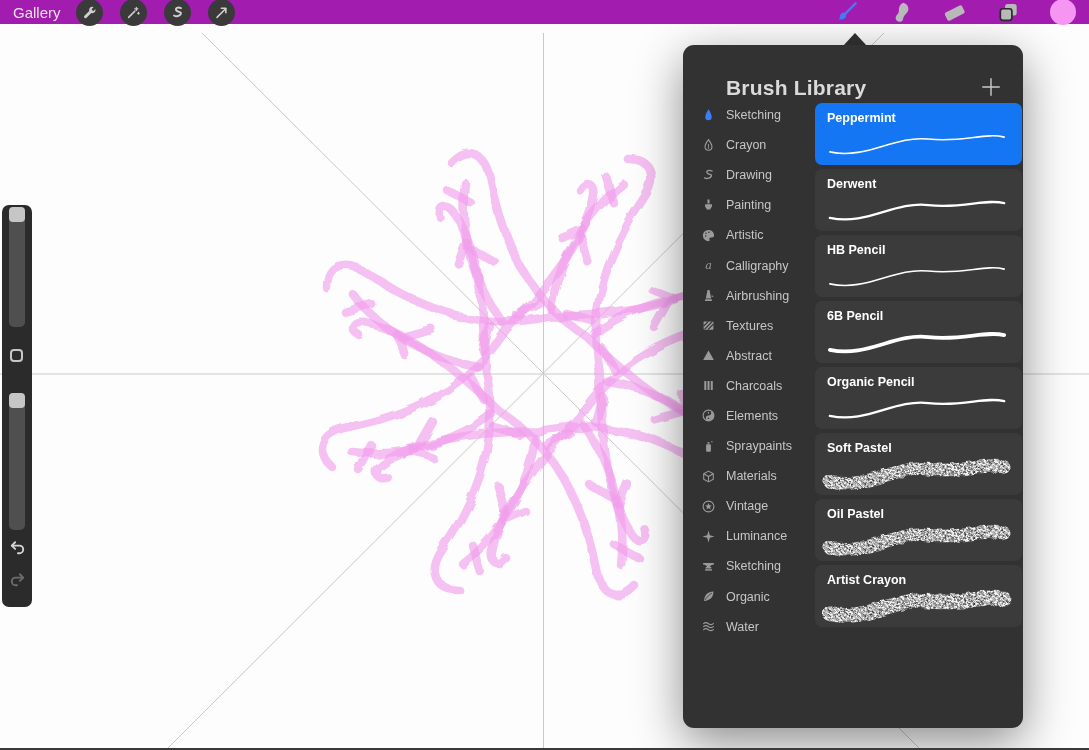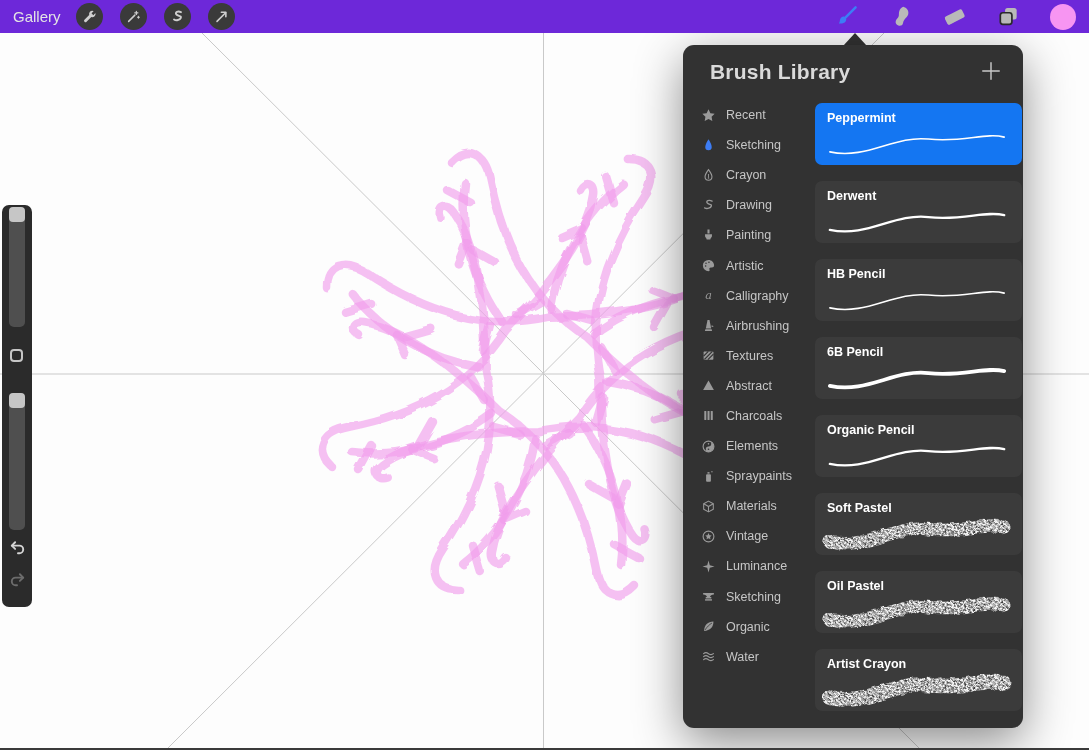--- a/index.html
+++ b/index.html
@@ -1,19 +1,19 @@
 <!DOCTYPE html>
 <html><head>
 <meta charset="utf-8">
 <style>
   html,body{margin:0;padding:0;background:#111;}
   .app{position:relative;width:1089px;height:750px;overflow:hidden;background:#fdfdfd;
        font-family:"Liberation Sans",sans-serif;-webkit-font-smoothing:antialiased;}
   
-  .topbar{position:absolute;left:0;top:0;right:0;height:33px;background:#6d28d9;
+  .topbar{position:absolute;left:0;top:0;right:0;height:24px;background:#a21caf;
           display:flex;justify-content:space-between;align-items:center;z-index:5;}
   .tb-left{display:flex;align-items:center;}
   .gallery{color:#e4e4e4;font-size:15px;background:none;border:none;padding:0 0 0 13px;
            font-family:"Liberation Sans",sans-serif;}
   .tb-circles{display:flex;gap:17px;margin-left:15px;}
   .circ{width:27px;height:27px;border-radius:50%;background:#3a3a3a;color:#cfcfcf;
         display:flex;align-items:center;justify-content:center;border:none;padding:0;}
   .circ svg{width:15px;height:15px;display:block;}
   .tb-right{display:flex;align-items:center;gap:29px;padding-right:13px;}
   .tool{background:none;border:none;color:#b9b9b9;width:25px;height:25px;padding:0;}
@@ -35,31 +35,31 @@
   .hist{position:absolute;left:3px;width:24px;height:24px;background:none;border:none;padding:0;}
   .hist svg{width:19px;height:19px;}
   .undo{top:332px;color:#d4d4d4;}
   .redo{top:364px;color:#6c6c6c;}
   
   .panel{position:absolute;left:683px;top:45px;width:340px;height:683px;background:#323232;
          border-radius:11px;box-shadow:0 14px 48px rgba(0,0,0,.45);z-index:4;overflow:hidden;}
   .callout{position:absolute;left:843px;top:33px;width:0;height:0;border-left:12px solid transparent;
            border-right:12px solid transparent;border-bottom:13px solid #323232;z-index:4;}
   .panel-head{display:flex;justify-content:space-between;align-items:center;padding:15px 20px 0 27px;}
-  .panel-head h2{margin:0;font-size:21px;font-weight:700;color:#dadada;letter-spacing:.2px;}
+  .panel-head h2{margin:16px;font-size:21px;font-weight:700;color:#dadada;letter-spacing:.2px;}
   .add-btn{background:none;border:none;color:#c9c9c9;width:24px;height:24px;padding:0;}
   .add-btn svg{width:22px;height:22px;}
   .cats{position:absolute;left:16px;top:55px;width:112px;}
   .cat{display:flex;align-items:center;height:30.1px;color:#c6c6c6;font-size:12.5px;}
   .cat .cicon{width:18px;display:flex;justify-content:center;color:#9a9a9a;}
   .cat .cicon svg{width:15px;height:15px;}
   .cat.active .cicon{color:#3d7df5;}
   .cat .lbl{margin-left:9px;white-space:nowrap;}
   .brushes{position:absolute;left:132px;top:58px;width:207px;bottom:0;display:flex;
-           flex-direction:column;gap:16px;overflow:hidden;}
+           flex-direction:column;gap:4px;overflow:hidden;}
   .bcell{height:62px;flex:0 0 62px;background:#3b3b3b;border-radius:7px;position:relative;}
   .bcell.selected{background:#1476f2;}
   .bname{position:absolute;left:12px;top:8px;color:#fff;font-size:12.5px;font-weight:700;}
   svg.sample{position:absolute;left:5px;bottom:2px;width:197px;height:36px;}
 </style>
 </head>
 <body>
 
 <div class="app">
 
@@ -192,28 +192,20 @@
 
   <div class="callout"></div>
   <div class="panel">
     <div class="panel-head">
       <h2>Brush Library</h2>
       <button class="add-btn"><svg viewBox="0 0 20 20">
             <path stroke="currentColor" stroke-width="1.3" stroke-linecap="round" fill="none" d="M10 2.5v15M2.5 10h15"></path>
           </svg></button>
     </div>
     <nav class="cats" id="cats">
-        <div class="cat">
-          <span class="cicon">
-            <svg viewBox="0 0 20 20">
-              <path fill="currentColor" d="M10 1.8l2.5 5.1 5.7.8-4.1 4 1 5.6-5.1-2.7-5.1 2.7 1-5.6-4.1-4 5.7-.8z"></path>
-            </svg>
-          </span>
-          <span class="lbl">Recent</span>
-        </div>
         <div class="cat active">
           <span class="cicon">
             <svg viewBox="0 0 20 20">
               <path fill="currentColor" d="M10 1.5c2.2 3.4 4.3 7.5 4.3 10.6a4.3 4.3 0 0 1-8.6 0c0-3.1 2.1-7.2 4.3-10.6z"></path>
             </svg>
           </span>
           <span class="lbl">Sketching</span>
         </div>
         <div class="cat">
           <span class="cicon">

